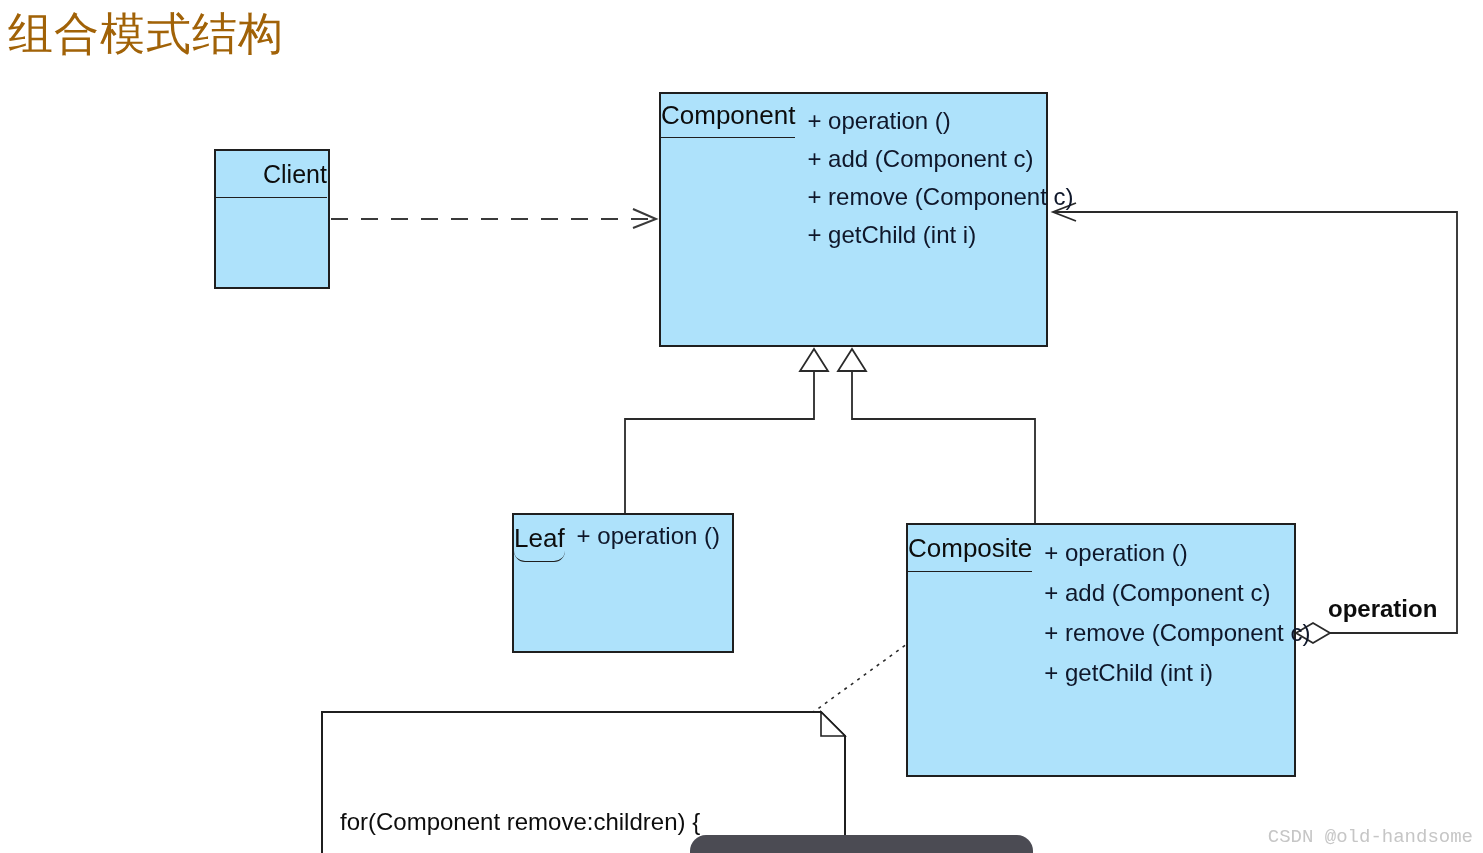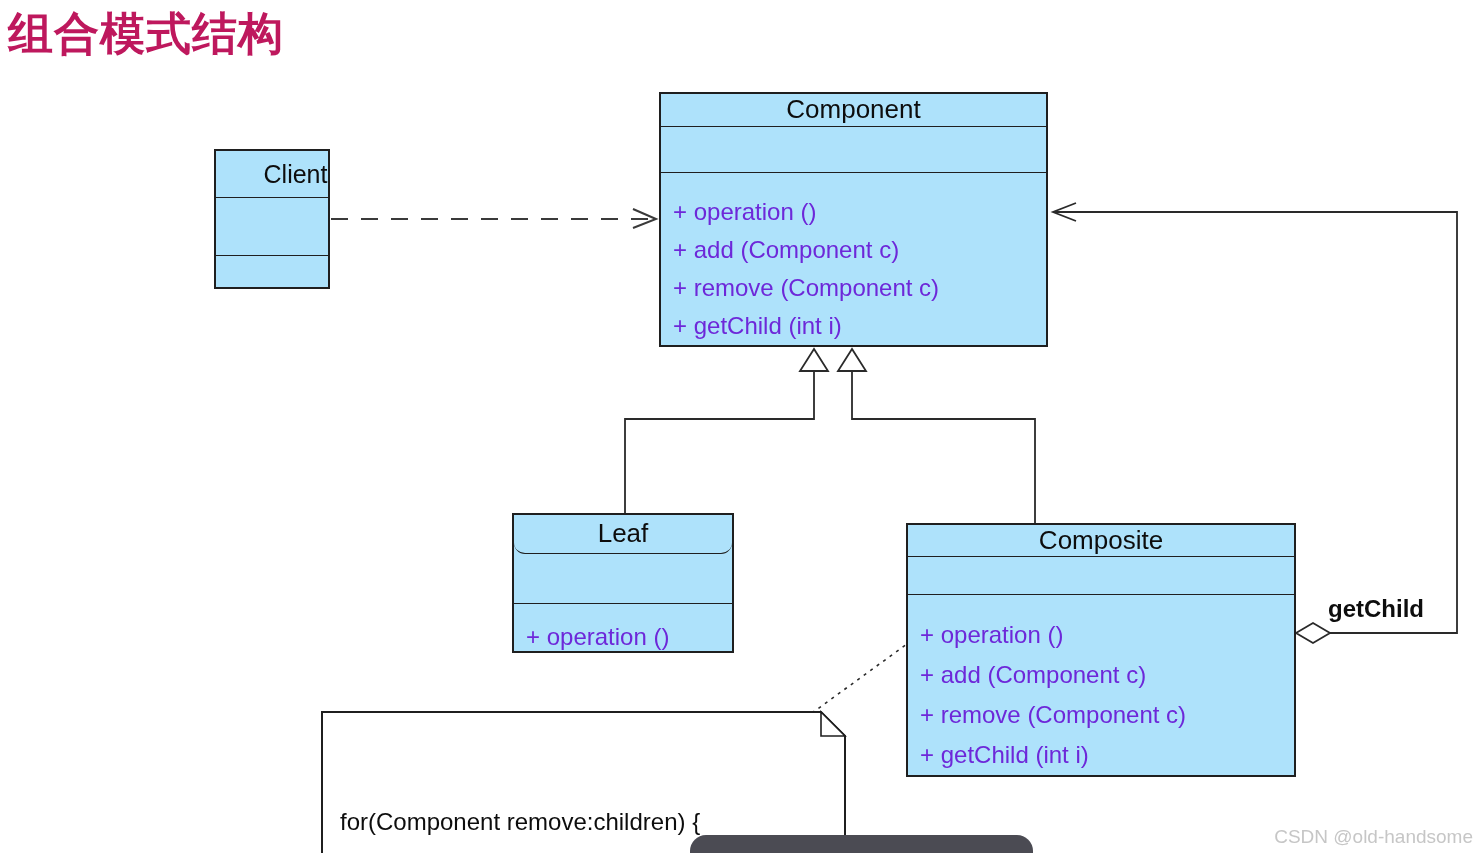--- a/index.html
+++ b/index.html
@@ -13,58 +13,56 @@
     background: #ffffff;
     overflow: hidden;
   }
 
   .page-title {
     position: absolute;
     left: 8px;
     top: 4px;
     margin: 0;
     font-size: 45px;
-    font-weight: 700;
-    color: #be185d;
+    font-weight: 400;
+    color: #a16207;
     letter-spacing: 1px;
   }
 
   .connector-layer {
     position: absolute;
     left: 0; top: 0;
     width: 1483px;
     height: 853px;
     z-index: 1;
   }
 
   .uml-class {
     position: absolute;
     z-index: 2;
     background: var(--class-fill, #AEE2FB);
     border: 2px solid #1f1f1f;
     display: flex;
-    flex-direction: column;
-    gap: 12px;
   }
   .uml-title {
     border-bottom: 1.5px solid #1f1f1f;
     display: flex;
     align-items: center;
     justify-content: center;
     font-size: 26px;
     color: #0d0d0d;
   }
   .uml-attrs {
     border-bottom: 1.5px solid #1f1f1f;
   }
   .uml-methods {
     flex: 1;
     padding: 8px 0 0 12px;
     font-size: 24px;
-    color: #6d28d9;
+    color: #0f172a;
   }
   .method-row { white-space: pre; }
 
   
   .class-client { left: 214px; top: 149px; width: 116px; height: 140px; }
   .class-client .uml-title { height: 47px; font-size: 25px; padding-left: 47px; }
   .class-client .uml-attrs { height: 46px; }
 
   
   .class-component { left: 659px; top: 92px; width: 389px; height: 255px; }
@@ -72,21 +70,21 @@
   .class-component .uml-attrs { height: 46px; }
   .class-component .method-row { line-height: 38px; }
 
   
   .class-leaf { left: 512px; top: 513px; width: 222px; height: 140px; }
   .class-leaf .uml-title { height: 47px; border-radius: 11px; }
   .class-leaf .uml-attrs { height: 47px; }
   .class-leaf .uml-methods { padding-top: 7px; }
 
   
-  .class-composite { left: 906px; top: 523px; width: 390px; height: 254px; justify-content: center; }
+  .class-composite { left: 906px; top: 523px; width: 390px; height: 254px; }
   .class-composite .uml-title { height: 47px; }
   .class-composite .uml-attrs { height: 46px; }
   .class-composite .method-row { line-height: 40px; }
 
   .note-text {
     position: absolute;
     left: 340px;
     top: 734px;
     z-index: 2;
     font-size: 24px;
@@ -116,20 +114,21 @@
     z-index: 5;
   }
 
   .watermark {
     position: absolute;
     right: 10px;
     top: 826px;
     z-index: 4;
     font-size: 19px;
     color: var(--watermark-color, #c6c6c6);
+    font-family: Liberation Mono, monospace;
   }
 </style>
 </head>
 <body>
 
 <div class="stage">
 
   <h1 class="page-title">组合模式结构</h1>
 
   <svg class="connector-layer" viewBox="0 0 1483 853" xmlns="http://www.w3.org/2000/svg">
@@ -200,19 +199,19 @@
       <div class="method-row">+ getChild (int i)</div>
     </div>
   </div>
 
   <div class="note-text">
     <div>for(Component remove:children) {</div>
     
     
   </div>
 
-  <div class="aggregation-label">getChild</div>
+  <div class="aggregation-label">operation</div>
 
   <div class="floating-overlay-bar"></div>
 
   <div class="watermark">CSDN @old-handsome</div>
 
 </div>
 
 </body></html>

